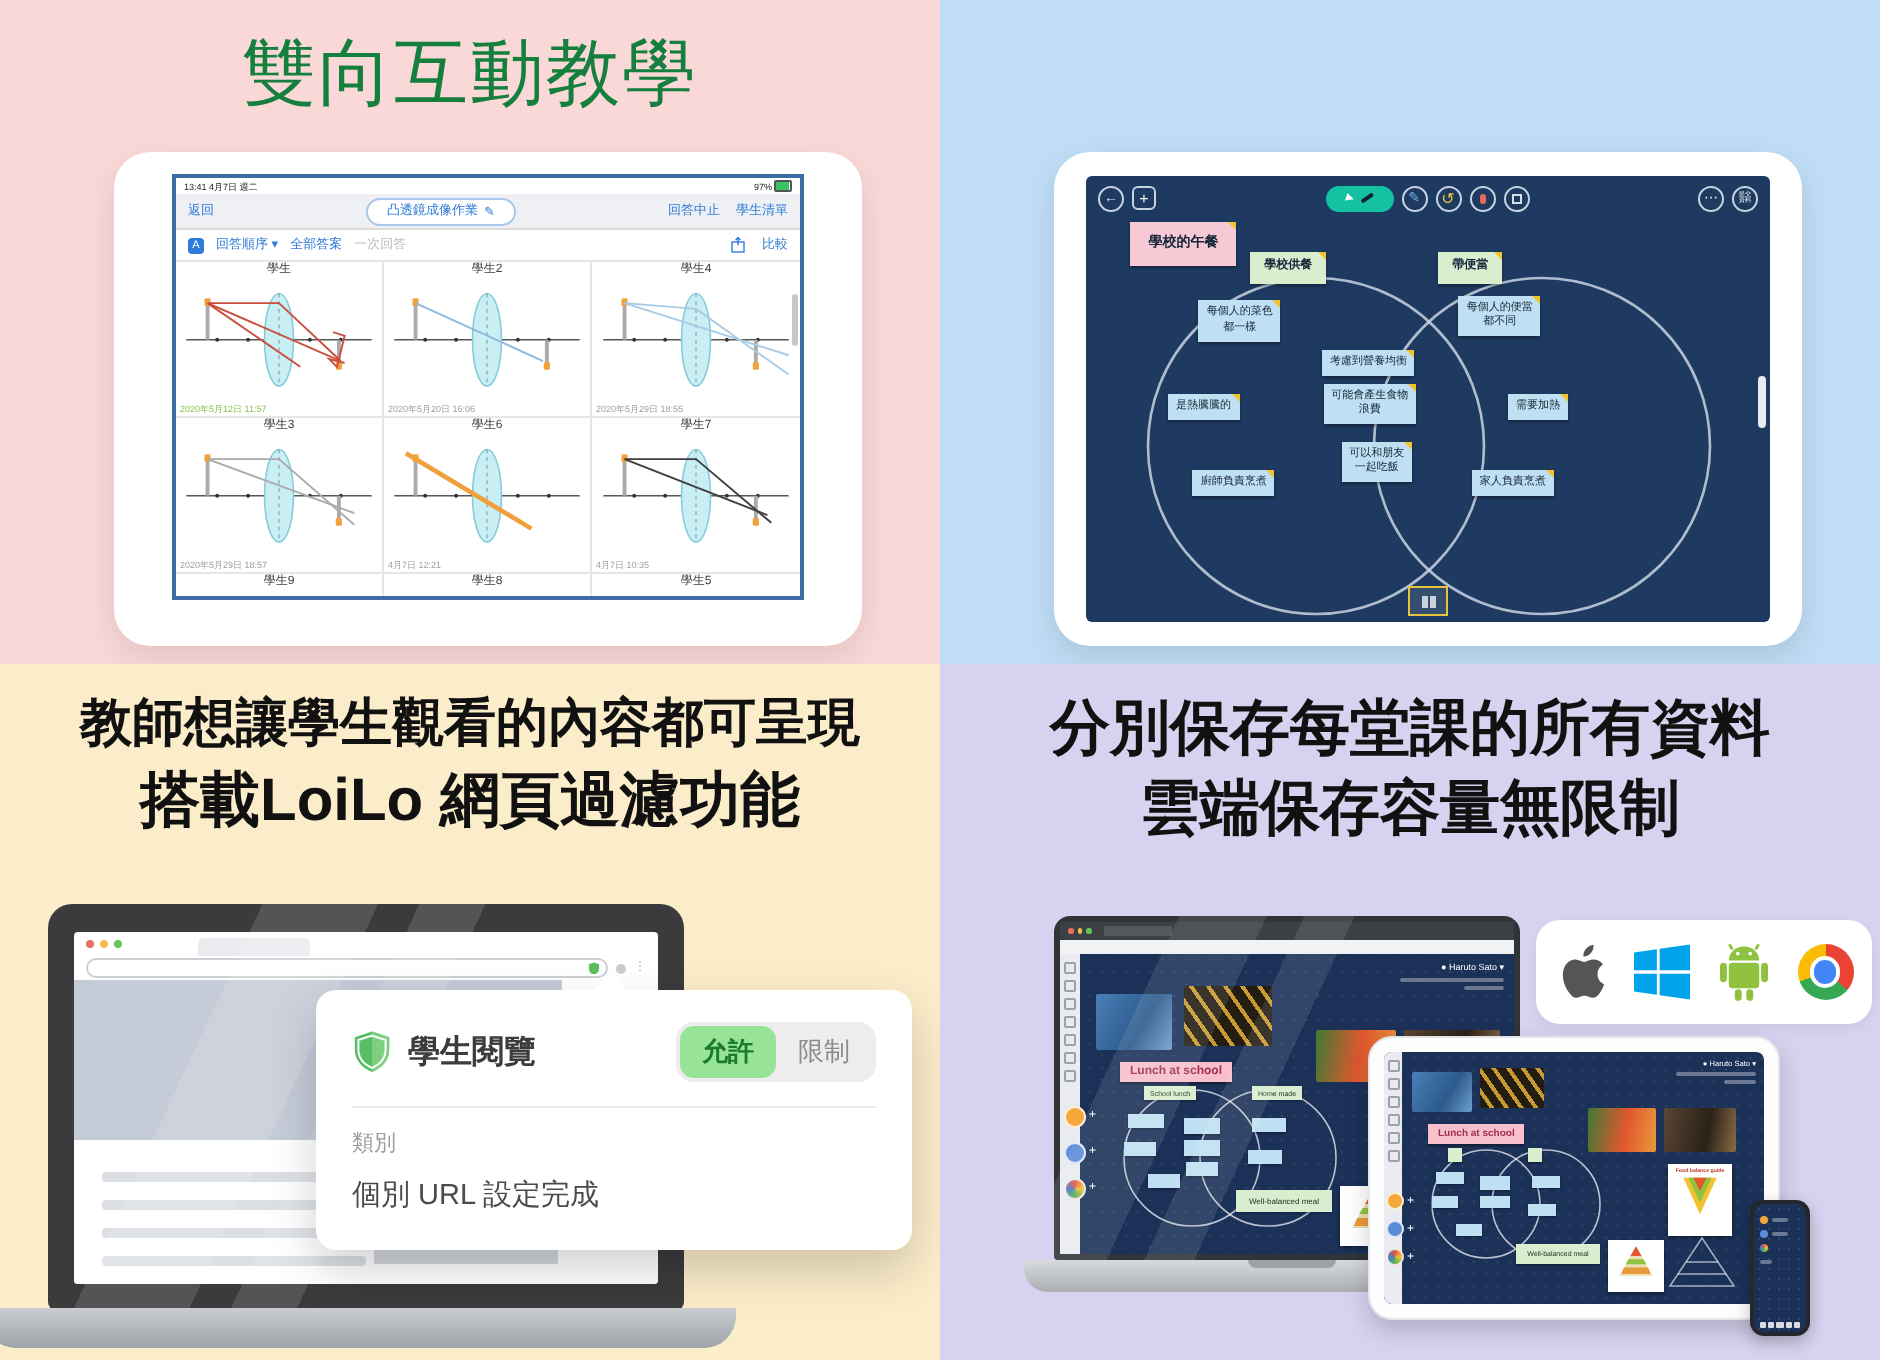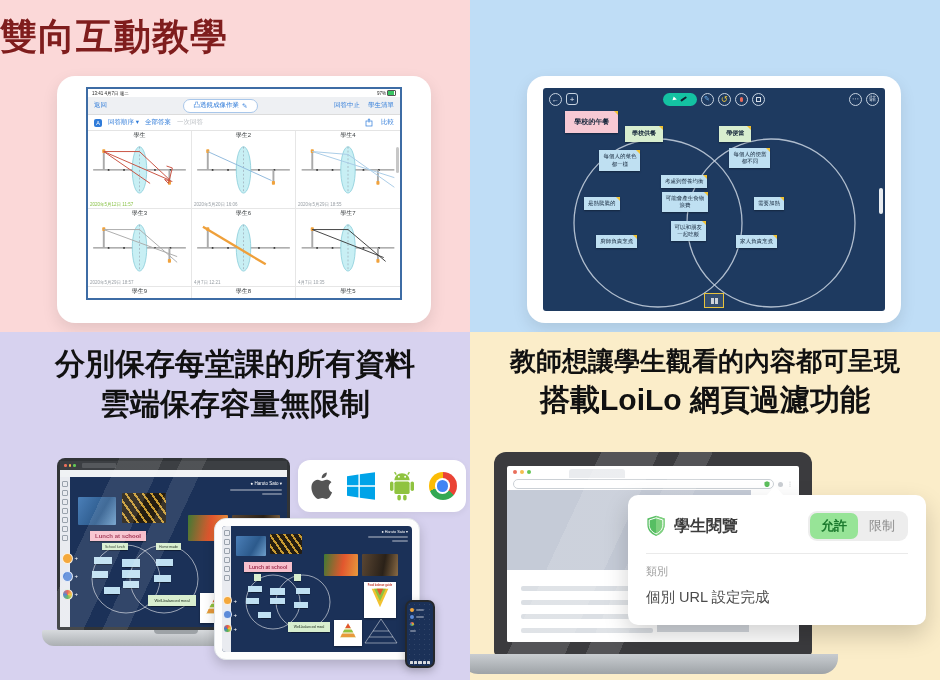--- a/index.html
+++ b/index.html
@@ -3,21 +3,21 @@
 <meta charset="utf-8">
 <style>
   html,body{margin:0;padding:0;}
   body{width:940px;height:680px;overflow:hidden;font-family:"Liberation Sans","DejaVu Sans",sans-serif;}
   .page{width:940px;height:680px;display:grid;grid-template-columns:470px 470px;grid-template-rows:332px 348px;}
   .q{position:relative;overflow:hidden;}
   .q1{background:#FBD8D8;}
   .q2{background:#BFDDF6;}
   .q3{background:#FBEDC9;}
   .q4{background:#D7D2EF;}
-  .big-title{position:absolute;left:0;right:0;top:12px;font-size:37px;font-weight:700;color:#7f1d1d;letter-spacing:1px;}
+  .big-title{position:absolute;left:0;right:0;top:12px;text-align:center;font-size:37px;font-weight:400;color:#15803d;letter-spacing:1px;}
   .two-title{position:absolute;left:0;right:0;text-align:center;font-weight:800;color:#111;}
 
   
   .tablet1{position:absolute;left:57px;top:76px;width:374px;height:247px;background:#fff;border-radius:18px;box-shadow:0 6px 16px rgba(0,0,0,.10);}
   .screen1{position:absolute;left:29px;top:11px;width:316px;height:213px;border:2px solid #3D6CA5;background:#fff;box-sizing:border-box;overflow:hidden;}
   .sbar{height:8px;display:flex;justify-content:space-between;align-items:center;padding:0 4px;font-size:4.5px;color:#222;}
   .batt{display:flex;align-items:center;gap:1px;}
   .batt .cell{width:7px;height:4px;border:0.5px solid #555;border-radius:1px;background:linear-gradient(90deg,#39C463 90%,#fff 90%);}
   .navbar{height:17px;background:#EEF0F3;border-bottom:1px solid #DCDCDC;display:flex;align-items:center;padding:0 6px;font-size:6.5px;color:#2F7BD9;}
   .doc-pill{margin:0 auto;border:1px solid #A9C7EA;background:#fff;border-radius:9px;padding:1.5px 10px;display:flex;align-items:center;gap:3px;font-size:6.5px;color:#2F7BD9;}
@@ -392,20 +392,74 @@
           </div>
         <div class="slider2"></div>
         <div class="thumb2">
             <i></i>
             <i></i>
           </div>
       </div>
     </div>
   </div>
 
+  <div class="q q3">
+    <div class="two-title" style="top:12px;font-size:26px;">教師想讓學生觀看的內容都可呈現</div>
+    <div class="two-title" style="top:48px;font-size:30px;">搭載LoiLo 網頁過濾功能</div>
+
+    <div class="laptop3">
+      <div class="browser3">
+        <div class="chrome-row">
+          <span class="dot" style="background:#E96E5B"></span>
+          <span class="dot" style="background:#F5BD4F"></span>
+          <span class="dot" style="background:#62C554"></span>
+          <span class="tab3"></span>
+        </div>
+        <div class="addr-row">
+          <span class="url-pill">
+            <svg class="mini-shield" viewBox="0 0 10 11">
+              <path d="M5 0.5 L9.3 2 V5.4 C9.3 8.2 7.4 10 5 10.8 C2.6 10 0.7 8.2 0.7 5.4 V2 Z" fill="#5CBE5C"></path>
+            </svg>
+          </span>
+          <span class="avatar3"></span>
+          <span class="dots3">⋮</span>
+        </div>
+        <div class="content3">
+          <div class="ln" style="right:10px;top:5px;width:88px;background:#E2E5E9;"></div>
+          <div class="ln" style="right:10px;top:16px;width:58px;background:#E2E5E9;"></div>
+          <div class="blk" style="left:0;top:0;width:244px;height:80px;"></div>
+          <div class="ln" style="left:14px;top:96px;width:150px;"></div>
+          <div class="ln" style="left:14px;top:110px;width:150px;"></div>
+          <div class="ln" style="left:14px;top:124px;width:150px;"></div>
+          <div class="ln" style="left:14px;top:138px;width:132px;"></div>
+          <div class="blk" style="left:150px;top:118px;width:92px;height:24px;background:#D3D7DD;"></div>
+        </div>
+      </div>
+    </div>
+    <div class="base3"></div>
+
+    <div class="popup">
+      <div class="pop-head">
+        <svg width="20" height="22" viewBox="0 0 20 22">
+          <path d="M10 0.8 L18.6 3.6 V9.8 C18.6 15.3 15 19 10 21 C5 19 1.4 15.3 1.4 9.8 V3.6 Z" fill="#57BE63"></path>
+          <path d="M10 0.8 L18.6 3.6 V9.8 C18.6 15.3 15 19 10 21 Z" fill="#7ED07E"></path>
+          <path d="M10 2.8 L16.8 5 V9.8 C16.8 14 14 17.2 10 19 C6 17.2 3.2 14 3.2 9.8 V5 Z" fill="none" stroke="#fff" stroke-width="1"></path>
+        </svg>
+        <span class="pop-title">學生閱覽</span>
+        <span class="toggle">
+          <span class="allow">允許</span>
+          <span class="restrict">限制</span>
+        </span>
+      </div>
+      <div class="pop-div"></div>
+      <div class="pop-cat">類別</div>
+      <div class="pop-status">個別 URL 設定完成</div>
+    </div>
+  </div>
+
   <div class="q q4">
     <div class="two-title" style="top:12px;font-size:30px;">分別保存每堂課的所有資料</div>
     <div class="two-title" style="top:52px;font-size:30px;">雲端保存容量無限制</div>
 
     <div class="os-panel">
       <svg width="26" height="30" viewBox="0 0 20 24">
         <path fill="#555" d="M16.2 12.9c0-2.6 2.1-3.8 2.2-3.9-1.2-1.8-3.1-2-3.7-2-1.6-.2-3.1 1-3.9 1-.8 0-2-1-3.4-1-1.7 0-3.3 1-4.2 2.6-1.8 3.1-.5 7.7 1.3 10.2.9 1.2 1.9 2.6 3.2 2.5 1.3 0 1.8-.8 3.3-.8 1.5 0 2 .8 3.4.8 1.4 0 2.3-1.2 3.1-2.5.9-1.4 1.3-2.8 1.4-2.9-.1 0-2.7-1-2.7-4z"></path>
         <path fill="#555" d="M13.6 4.4c.7-.9 1.2-2.1 1-3.3-1 .1-2.3.7-3 1.6-.7.8-1.2 2-1 3.1 1.1.1 2.3-.6 3-1.4z"></path>
       </svg>
       <svg width="28" height="28" viewBox="0 0 24 24">
@@ -568,67 +622,13 @@
         <div class="pbar">
             <i></i>
             <i></i>
             <i></i>
             <i></i>
             <i></i>
           </div>
       </div>
     </div>
   </div>
-
-  <div class="q q3">
-    <div class="two-title" style="top:12px;font-size:26px;">教師想讓學生觀看的內容都可呈現</div>
-    <div class="two-title" style="top:48px;font-size:30px;">搭載LoiLo 網頁過濾功能</div>
-
-    <div class="laptop3">
-      <div class="browser3">
-        <div class="chrome-row">
-          <span class="dot" style="background:#E96E5B"></span>
-          <span class="dot" style="background:#F5BD4F"></span>
-          <span class="dot" style="background:#62C554"></span>
-          <span class="tab3"></span>
-        </div>
-        <div class="addr-row">
-          <span class="url-pill">
-            <svg class="mini-shield" viewBox="0 0 10 11">
-              <path d="M5 0.5 L9.3 2 V5.4 C9.3 8.2 7.4 10 5 10.8 C2.6 10 0.7 8.2 0.7 5.4 V2 Z" fill="#5CBE5C"></path>
-            </svg>
-          </span>
-          <span class="avatar3"></span>
-          <span class="dots3">⋮</span>
-        </div>
-        <div class="content3">
-          <div class="ln" style="right:10px;top:5px;width:88px;background:#E2E5E9;"></div>
-          <div class="ln" style="right:10px;top:16px;width:58px;background:#E2E5E9;"></div>
-          <div class="blk" style="left:0;top:0;width:244px;height:80px;"></div>
-          <div class="ln" style="left:14px;top:96px;width:150px;"></div>
-          <div class="ln" style="left:14px;top:110px;width:150px;"></div>
-          <div class="ln" style="left:14px;top:124px;width:150px;"></div>
-          <div class="ln" style="left:14px;top:138px;width:132px;"></div>
-          <div class="blk" style="left:150px;top:118px;width:92px;height:24px;background:#D3D7DD;"></div>
-        </div>
-      </div>
-    </div>
-    <div class="base3"></div>
-
-    <div class="popup">
-      <div class="pop-head">
-        <svg width="20" height="22" viewBox="0 0 20 22">
-          <path d="M10 0.8 L18.6 3.6 V9.8 C18.6 15.3 15 19 10 21 C5 19 1.4 15.3 1.4 9.8 V3.6 Z" fill="#57BE63"></path>
-          <path d="M10 0.8 L18.6 3.6 V9.8 C18.6 15.3 15 19 10 21 Z" fill="#7ED07E"></path>
-          <path d="M10 2.8 L16.8 5 V9.8 C16.8 14 14 17.2 10 19 C6 17.2 3.2 14 3.2 9.8 V5 Z" fill="none" stroke="#fff" stroke-width="1"></path>
-        </svg>
-        <span class="pop-title">學生閱覽</span>
-        <span class="toggle">
-          <span class="allow">允許</span>
-          <span class="restrict">限制</span>
-        </span>
-      </div>
-      <div class="pop-div"></div>
-      <div class="pop-cat">類別</div>
-      <div class="pop-status">個別 URL 設定完成</div>
-    </div>
-  </div>
 </div>
 
 </body></html>

